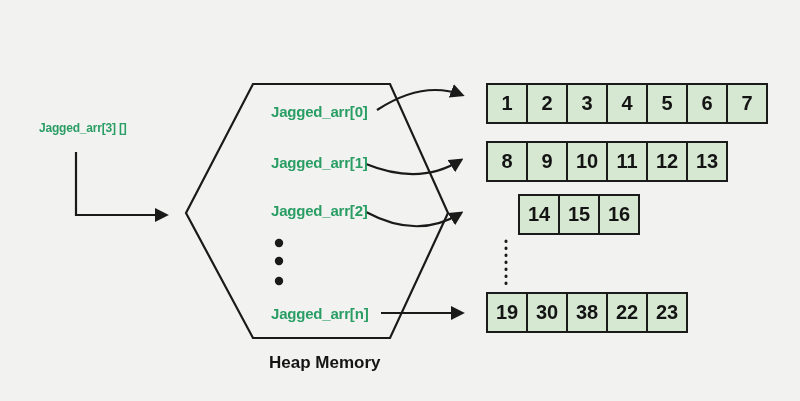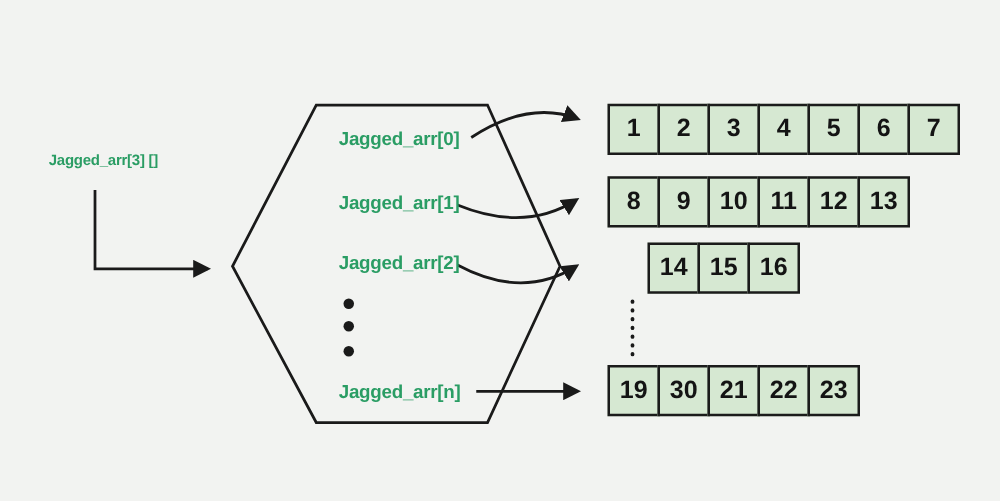--- a/index.html
+++ b/index.html
@@ -89,20 +89,21 @@
     <line class="dotline" x1="506" y1="241" x2="506" y2="288"></line>
   </svg>
 
   <div class="label pointer-label">Jagged_arr[3] []</div>
 
   <div class="label hex-label-0">Jagged_arr[0]</div>
   <div class="label hex-label-1">Jagged_arr[1]</div>
   <div class="label hex-label-2">Jagged_arr[2]</div>
   <div class="label hex-label-n">Jagged_arr[n]</div>
 
+  <div class="heap-label">Heap Memory</div>
 
   <div class="array-row row-0">
     <span class="cell">1</span>
     <span class="cell">2</span>
     <span class="cell">3</span>
     <span class="cell">4</span>
     <span class="cell">5</span>
     <span class="cell">6</span>
     <span class="cell">7</span>
   </div>
@@ -118,18 +119,18 @@
 
   <div class="array-row row-2">
     <span class="cell">14</span>
     <span class="cell">15</span>
     <span class="cell">16</span>
   </div>
 
   <div class="array-row row-n">
     <span class="cell">19</span>
     <span class="cell">30</span>
-    <span class="cell">21</span>
+    <span class="cell">38</span>
     <span class="cell">22</span>
     <span class="cell">23</span>
   </div>
 
 </div>
 
 </body></html>

